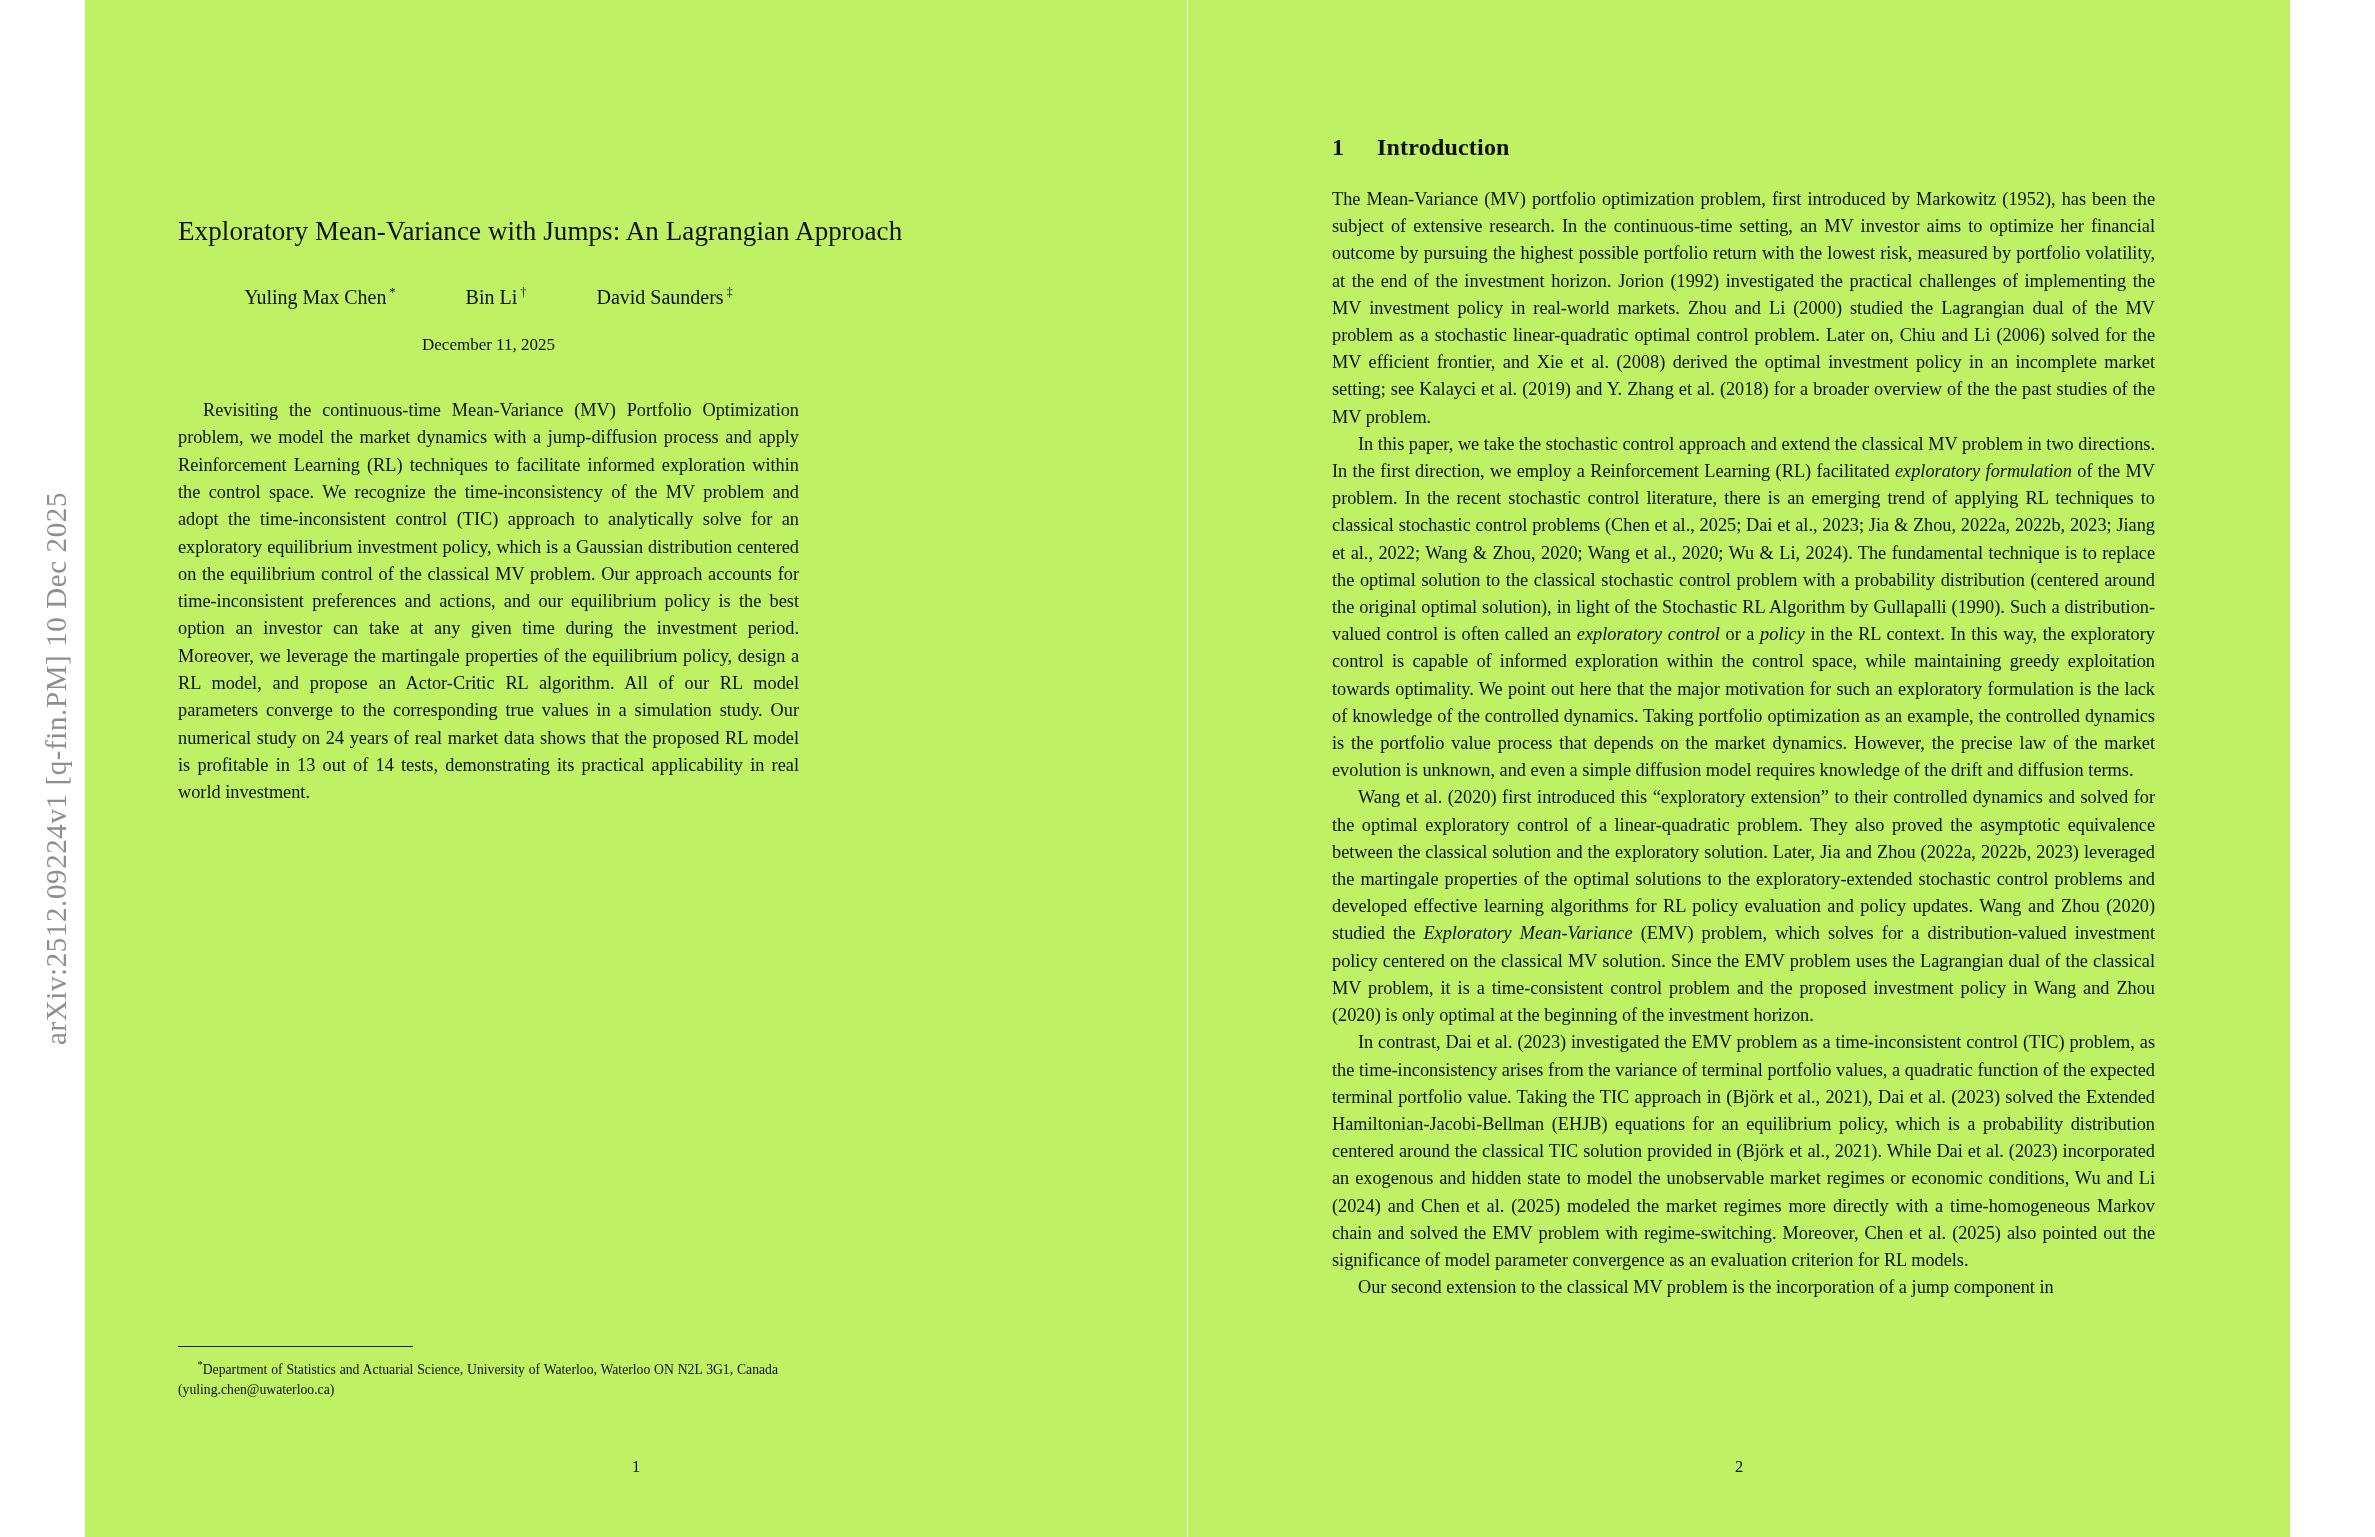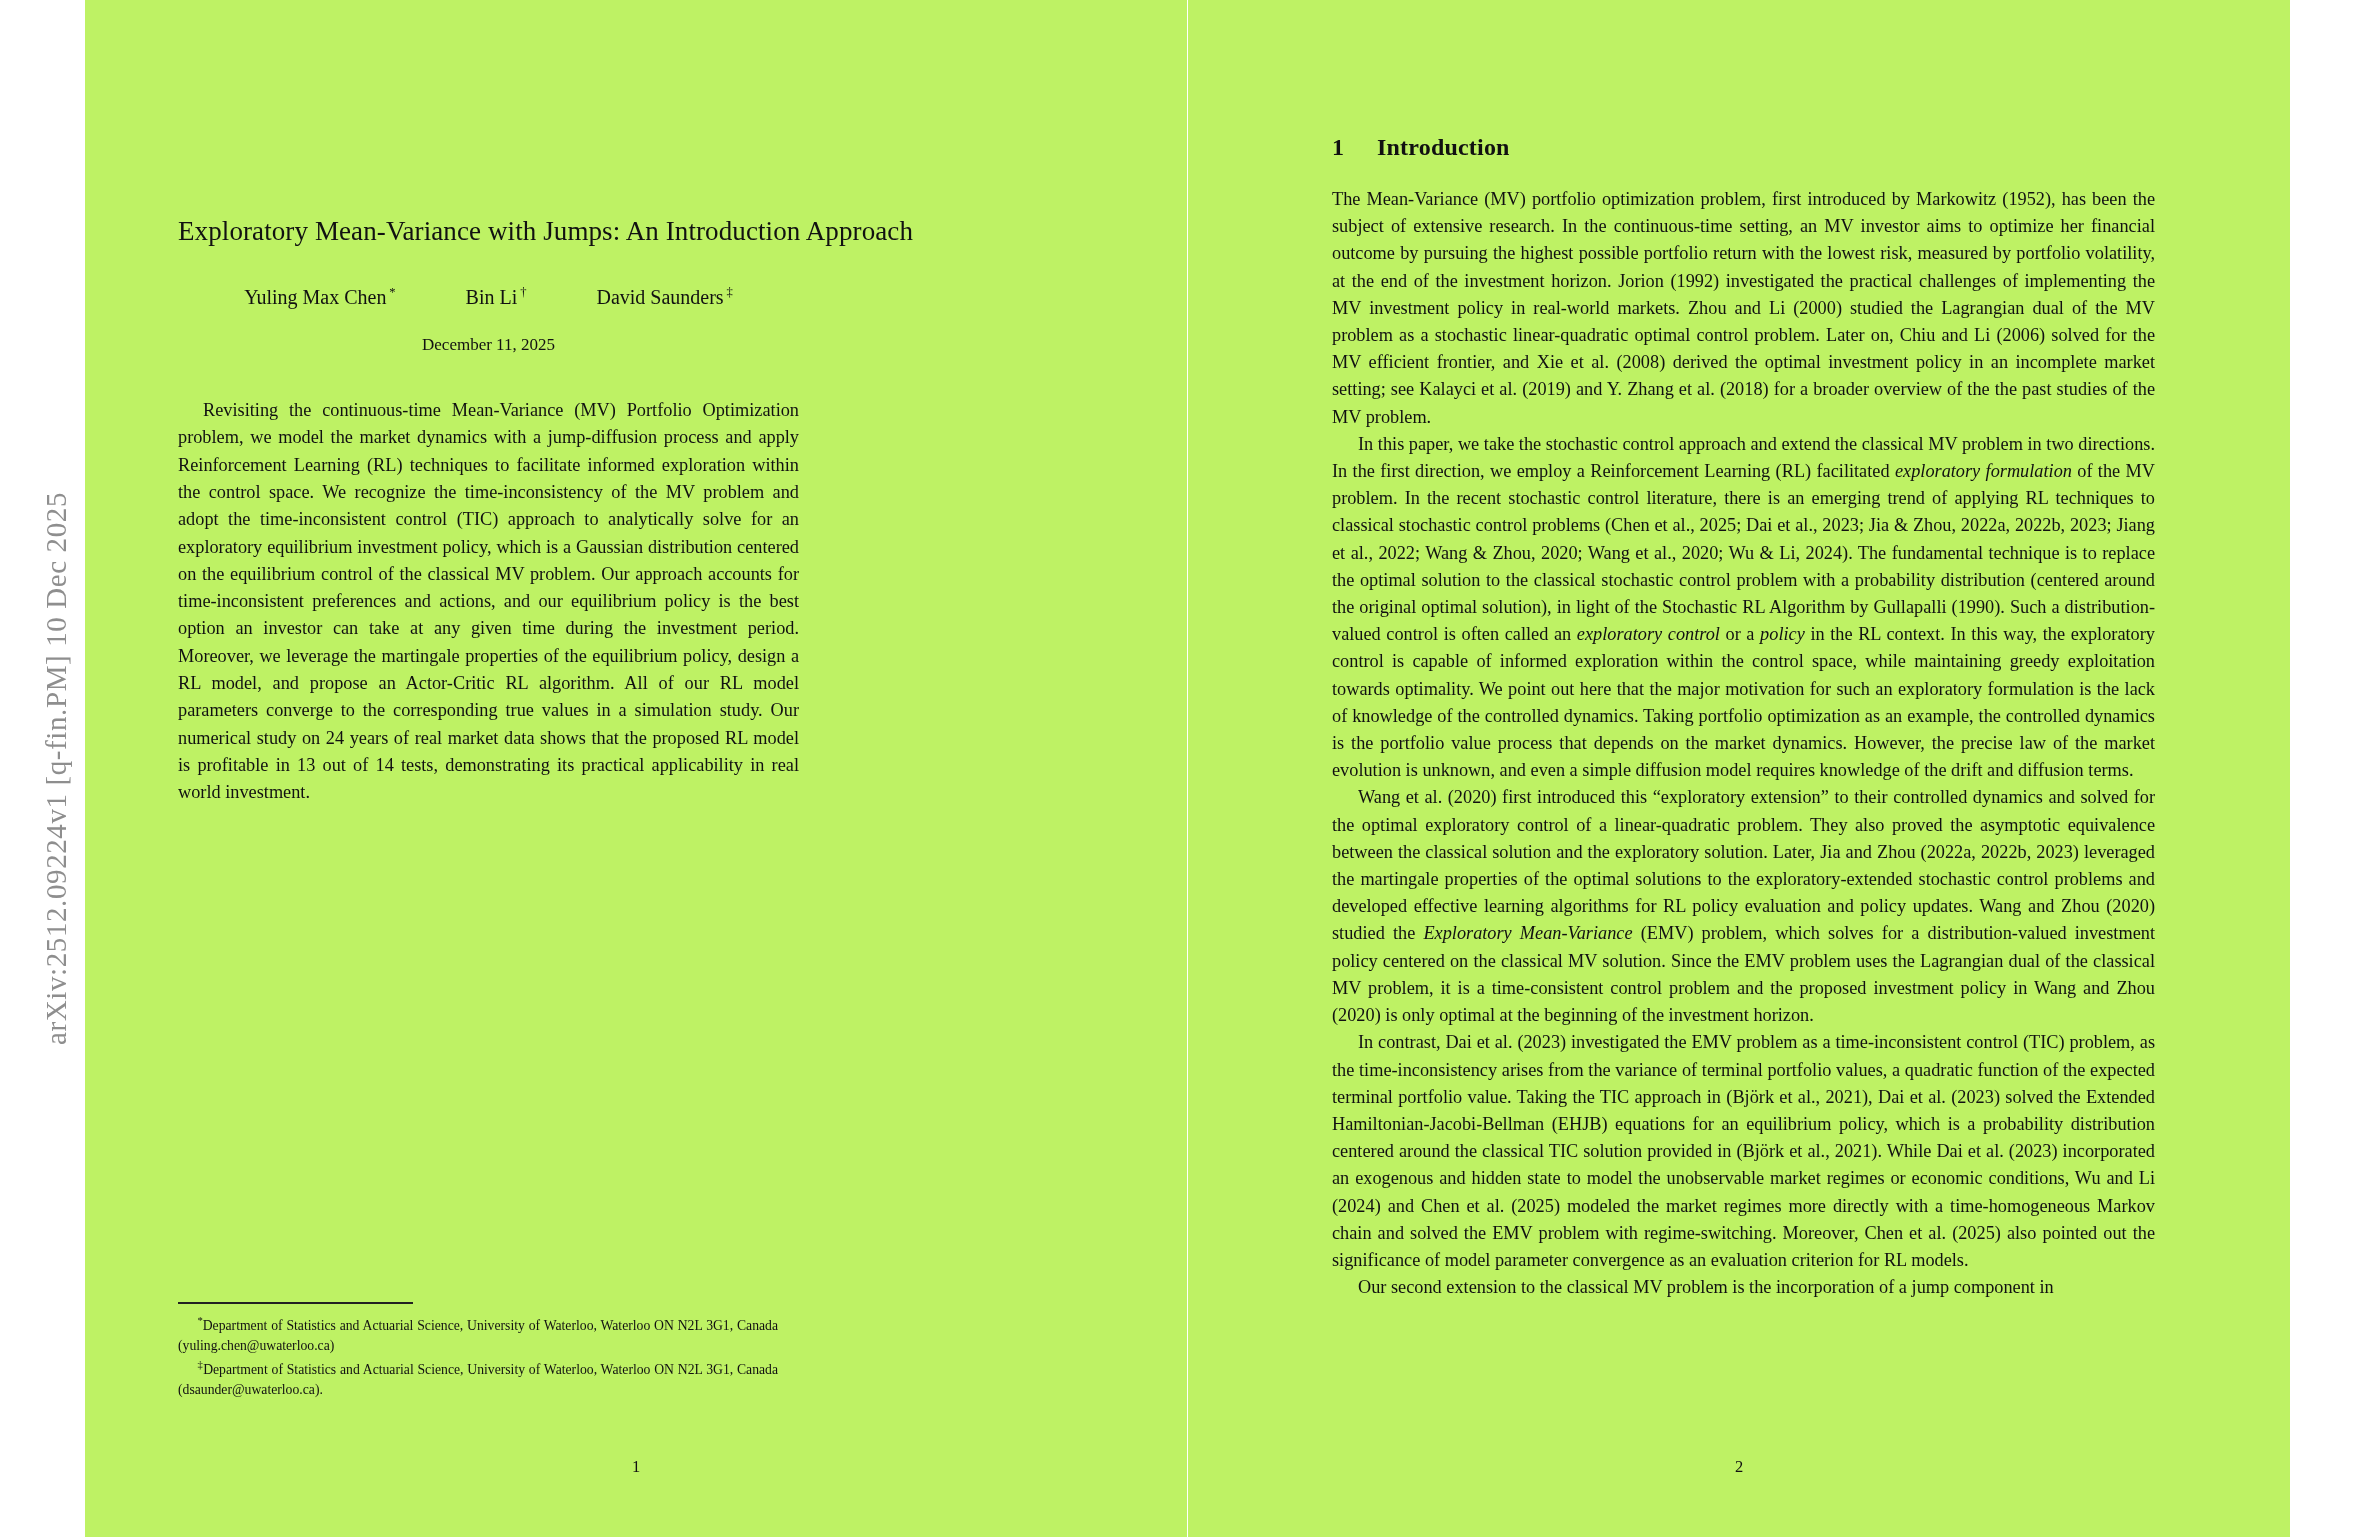--- a/index.html
+++ b/index.html
@@ -169,40 +169,39 @@
 <body>
 
 <div id="arxiv-stamp">
   <div class="stamp-text">arXiv:2512.09224v1  [q-fin.PM]  10 Dec 2025</div>
 </div>
 
 <div class="page" id="page-left">
   <div class="page-inner">
     <div class="col-left">
 
-      <h1 class="paper-title">Exploratory Mean-Variance with Jumps:  An Introduction Approach</h1>
+      <h1 class="paper-title">Exploratory Mean-Variance with Jumps:  An Lagrangian Approach</h1>
 
       <div class="authors">
         <span class="author"><span>Yuling Max Chen</span><sup>*</sup></span>
         <span class="sep"></span>
         <span class="author"><span>Bin Li</span><sup>†</sup></span>
         <span class="sep"></span>
         <span class="author"><span>David Saunders</span><sup>‡</sup></span>
       </div>
 
       <div class="pub-date">December 11, 2025</div>
 
       <div class="abstract"><span class="indent"></span><span>Revisiting the continuous-time Mean-Variance (MV) Portfolio Optimization problem, we model the market dynamics with a jump-diffusion process and apply Reinforcement Learning (RL) techniques to facilitate informed exploration within the control space. We recognize the time-inconsistency of the MV problem and adopt the time-inconsistent control (TIC) approach to analytically solve for an exploratory equilibrium investment policy, which is a Gaussian distribution centered on the equilibrium control of the classical MV problem. Our approach accounts for time-inconsistent preferences and actions, and our equilibrium policy is the best option an investor can take at any given time during the investment period. Moreover, we leverage the martingale properties of the equilibrium policy, design a RL model, and propose an Actor-Critic RL algorithm. All of our RL model parameters converge to the corresponding true values in a simulation study. Our numerical study on 24 years of real market data shows that the proposed RL model is profitable in 13 out of 14 tests, demonstrating its practical applicability in real world investment.</span></div>
 
     </div>
 
     <div class="footnotes">
       <div class="footnote-rule"></div>
       <div class="footnote"><sup>*</sup><span>Department of Statistics and Actuarial Science, University of Waterloo, Waterloo ON N2L 3G1, Canada (yuling.chen@uwaterloo.ca)</span></div>
-      <div class="footnote"><sup>‡</sup><span>Department of Statistics and Actuarial Science, University of Waterloo, Waterloo ON N2L 3G1, Canada (dsaunder@uwaterloo.ca).</span></div>
     </div>
 
     <div class="page-number">1</div>
   </div>
 </div>
 
 <div class="page" id="page-right">
   <div class="page-inner">
     <div class="col-right">
 

